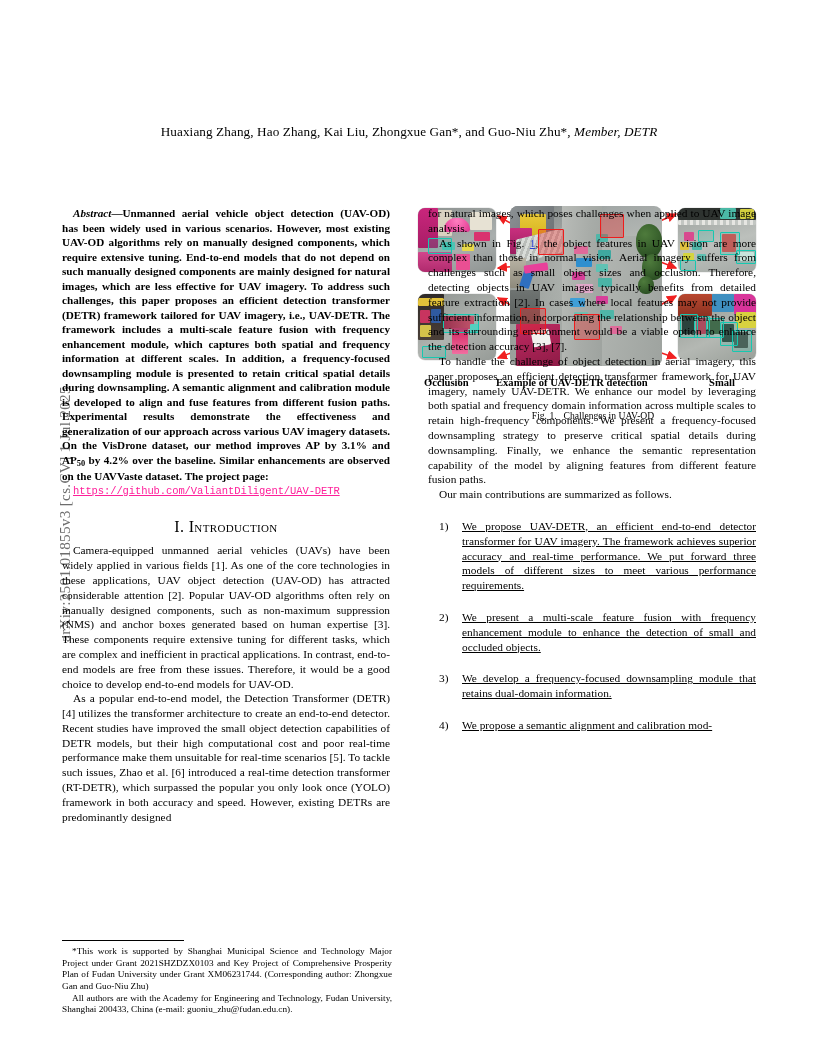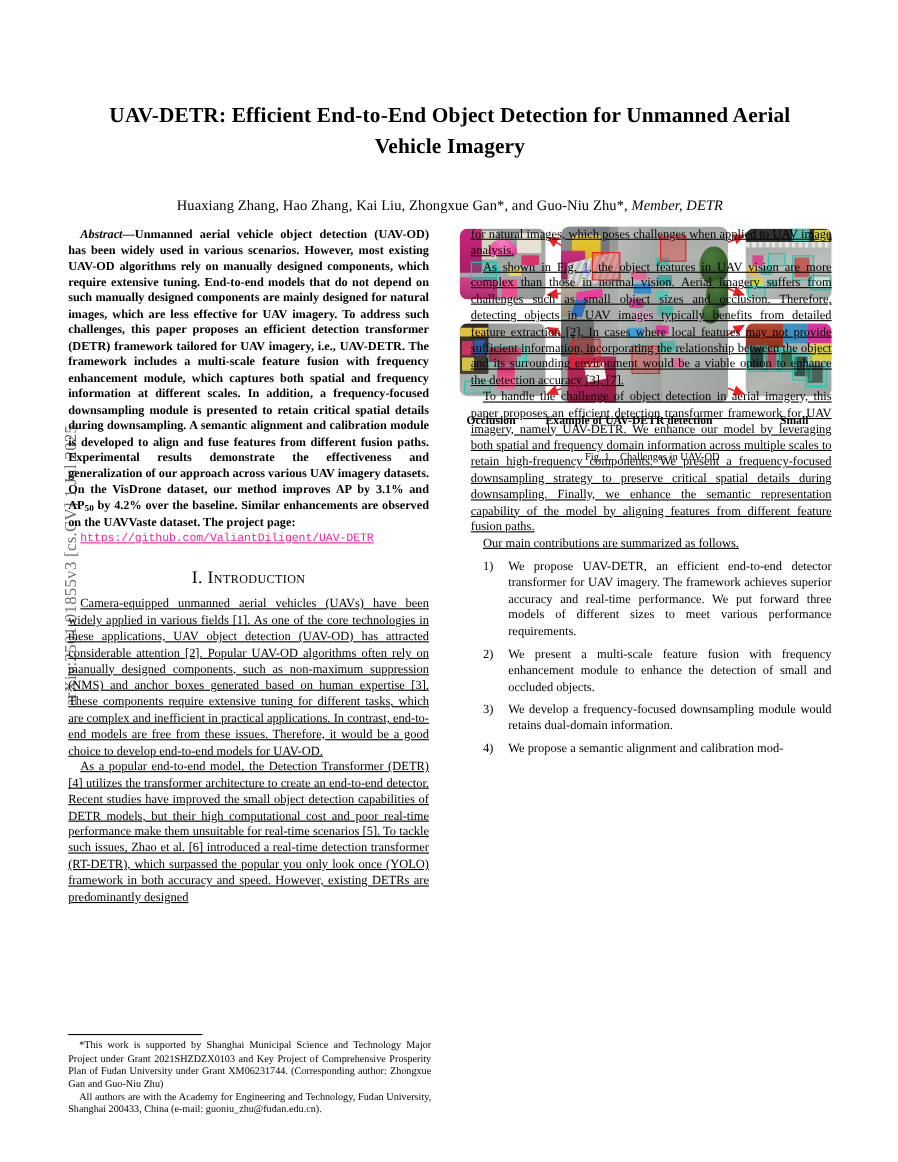--- a/index.html
+++ b/index.html
@@ -78,21 +78,20 @@
   #col-left  { left: 0px; }
   #col-right { left: 366px; }
 
   p.body {
     margin: 0;
     font-size: 11.35px;
     line-height: 1.305;
     text-align: justify;
     text-justify: inter-word;
     hyphens: manual;
-    text-decoration: underline;
   }
   p.body.indent { text-indent: 11px; }
 
   
   #abstract {
     font-weight: bold;
     font-size: 11.15px;
     line-height: 1.30;
     text-align: justify;
     margin: 0;
@@ -128,24 +127,25 @@
   
   ol.contrib {
     margin: 1px 0 0 0;
     padding: 0;
     list-style: none;
     counter-reset: ci;
   }
   ol.contrib li {
     position: relative;
     padding-left: 34px;
-    margin-top: 6px;
+    margin-top: 17px;
     font-size: 11.35px;
     line-height: 1.305;
     text-align: justify;
+    text-decoration: underline;
   }
   ol.contrib li::before {
     counter-increment: ci;
     content: counter(ci) ")";
     position: absolute;
     left: 11px;
     top: 0;
   }
 
   
@@ -257,21 +257,20 @@
   #fig-caption .cap-num { margin-right: 7px; padding-left: 12px; }
 </style>
 </head>
 <body>
 
 <div id="page">
 
   <div id="arxiv-stamp">arXiv:2501.01855v3  [cs.CV]  1 Jul 2025</div>
 
   <div id="title-block">
-    <h1 id="paper-title">UAV-DETR: Efficient End-to-End Object Detection for Unmanned Aerial Vehicle Imagery</h1>
     <div id="author-line">
       <span>Huaxiang Zhang, Hao Zhang, Kai Liu, Zhongxue Gan*, and Guo-Niu Zhu*,</span>
       <span class="member">Member, DETR</span>
     </div>
   </div>
 
   <div id="figure">
     <div id="fig-canvas">
 
       <svg class="arrow" style="left:0;top:0;width:338px;height:168px" viewBox="0 0 338 168">
@@ -425,21 +424,21 @@
 
     <div class="col" id="col-right">
       <p class="body">for natural images, which poses challenges when applied to UAV image analysis.</p>
       <p class="body indent"><span>As shown in Fig. </span><a class="xref" href="#">1</a><span>, the object features in UAV vision are more complex than those in normal vision. Aerial imagery suffers from challenges such as small object sizes and occlusion. Therefore, detecting objects in UAV images typically benefits from detailed feature extraction [2]. In cases where local features may not provide sufficient information, incorporating the relationship between the object and its surrounding environment would be a viable option to enhance the detection accuracy [3], [7].</span></p>
       <p class="body indent">To handle the challenge of object detection in aerial imagery, this paper proposes an efficient detection transformer framework for UAV imagery, namely UAV-DETR. We enhance our model by leveraging both spatial and frequency domain information across multiple scales to retain high-frequency components. We present a frequency-focused downsampling strategy to preserve critical spatial details during downsampling. Finally, we enhance the semantic representation capability of the model by aligning features from different feature fusion paths.</p>
       <p class="body indent">Our main contributions are summarized as follows.</p>
 
       <ol class="contrib">
         <li>We propose UAV-DETR, an efficient end-to-end detector transformer for UAV imagery. The framework achieves superior accuracy and real-time performance. We put forward three models of different sizes to meet various performance requirements.</li>
         <li>We present a multi-scale feature fusion with frequency enhancement module to enhance the detection of small and occluded objects.</li>
-        <li>We develop a frequency-focused downsampling module would retains dual-domain information.</li>
+        <li>We develop a frequency-focused downsampling module that retains dual-domain information.</li>
         <li>We propose a semantic alignment and calibration mod-</li>
       </ol>
     </div>
   </div>
 
   <div id="footnote">
     <div class="rule"></div>
     <p class="ind">*This work is supported by Shanghai Municipal Science and Technology Major Project under Grant 2021SHZDZX0103 and Key Project of Comprehensive Prosperity Plan of Fudan University under Grant XM06231744. (Corresponding author: Zhongxue Gan and Guo-Niu Zhu)</p>
     <p class="ind">All authors are with the Academy for Engineering and Technology, Fudan University, Shanghai 200433, China (e-mail: guoniu_zhu@fudan.edu.cn).</p>
   </div>

